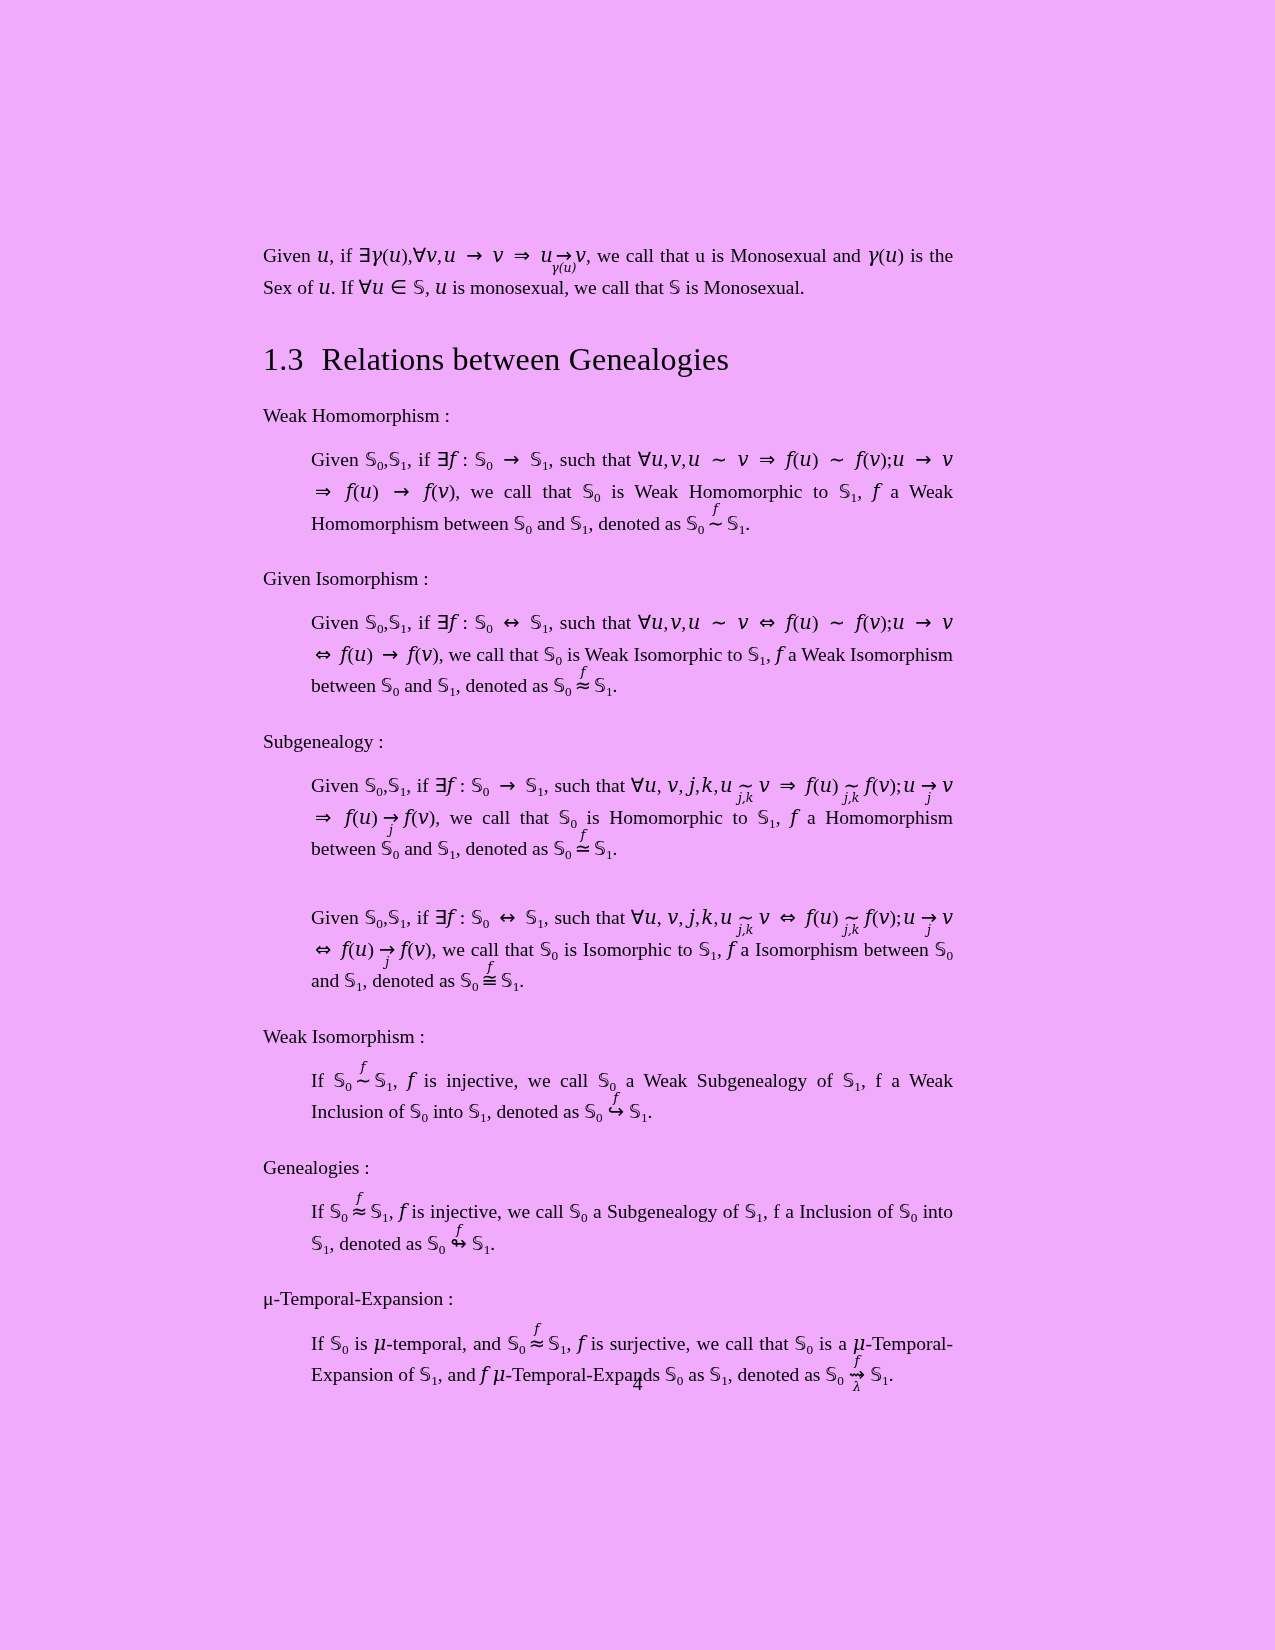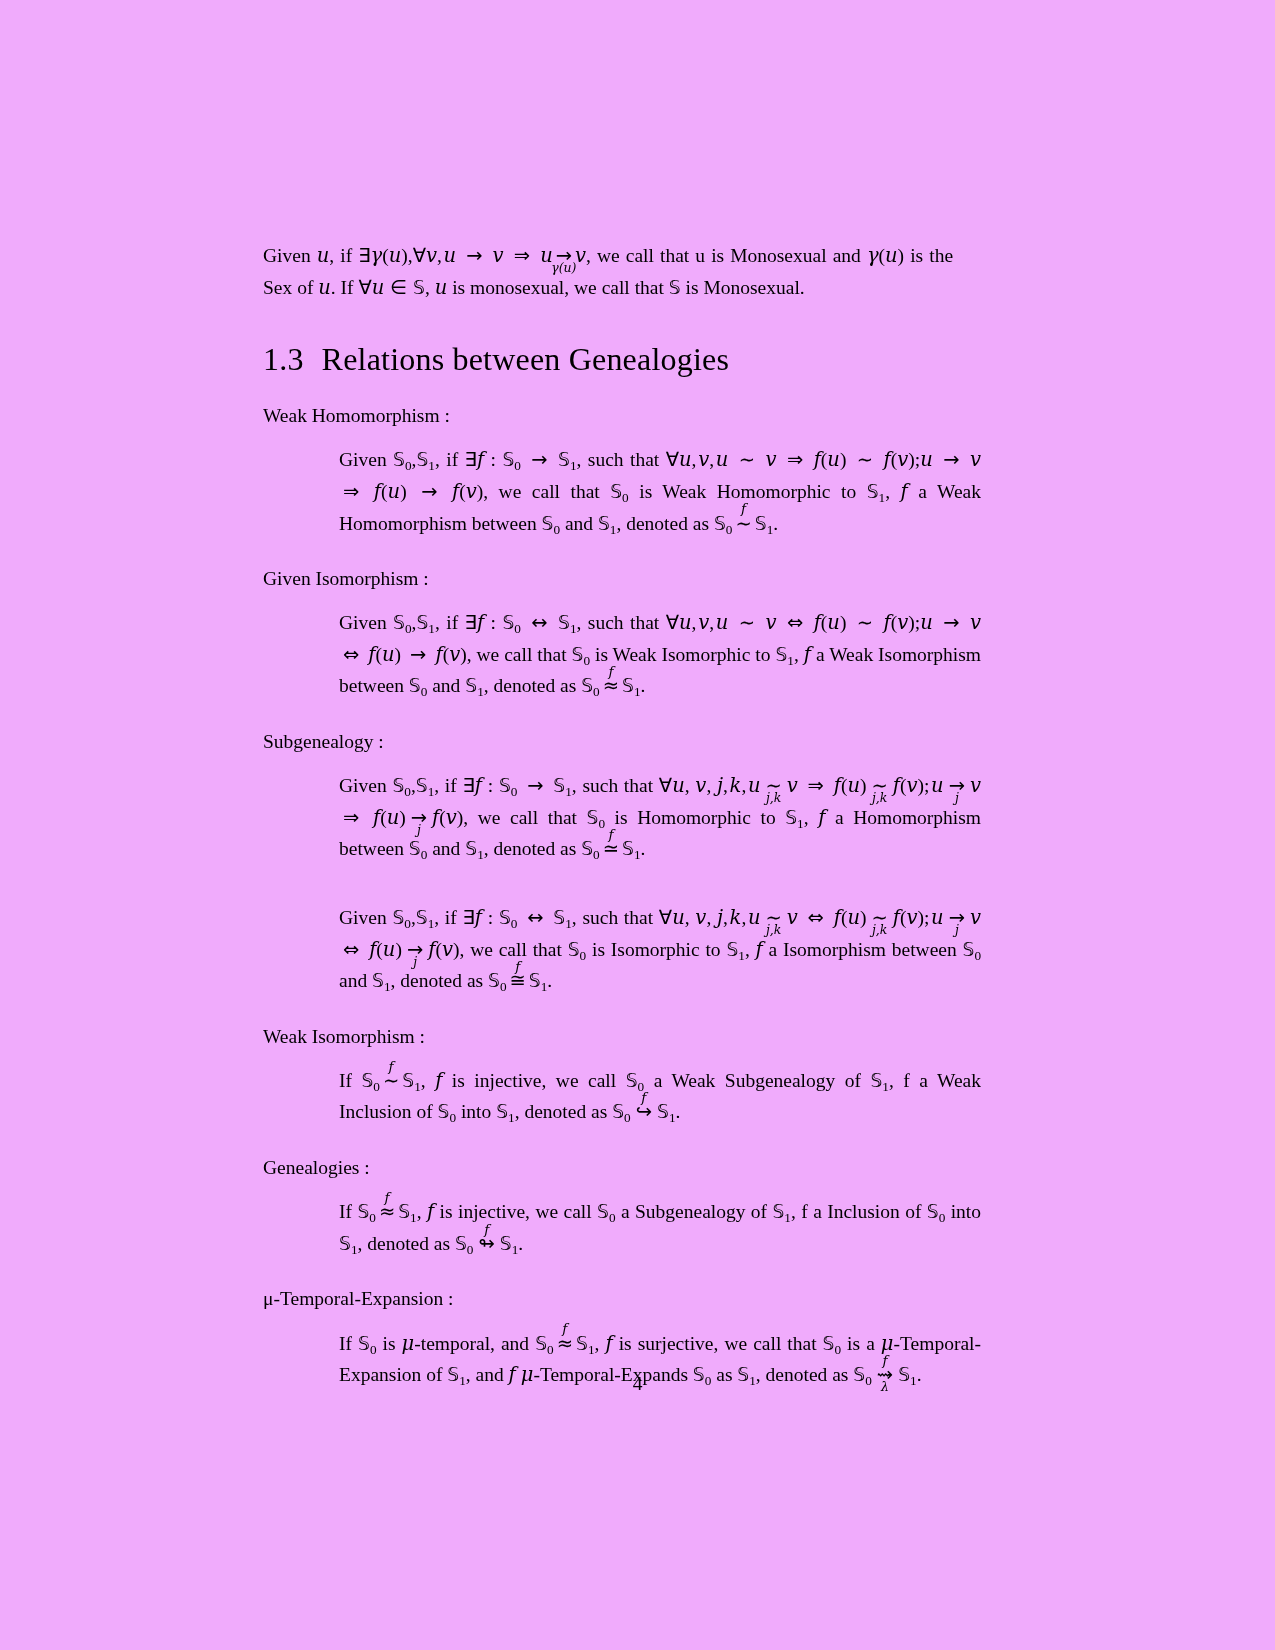--- a/index.html
+++ b/index.html
@@ -29,21 +29,21 @@
 
   
   .para {
     font-size: 19.5px;
     line-height: 1.62;
     text-align: justify;
     text-justify: inter-word;
     margin: 0;
   }
   .indent {
-    margin-left: 76px;
+    margin-left: 48px;
     width: calc(100% - 48px);
   }
   .term {
     font-size: 19.5px;
     line-height: 1.6;
     margin: 0;
     text-align: left;
   }
 
   h2.section-head {

